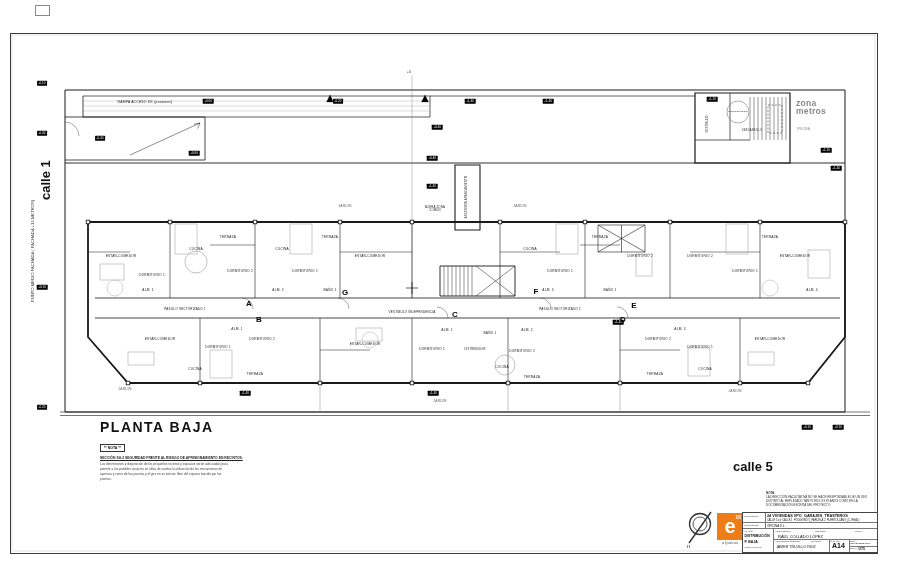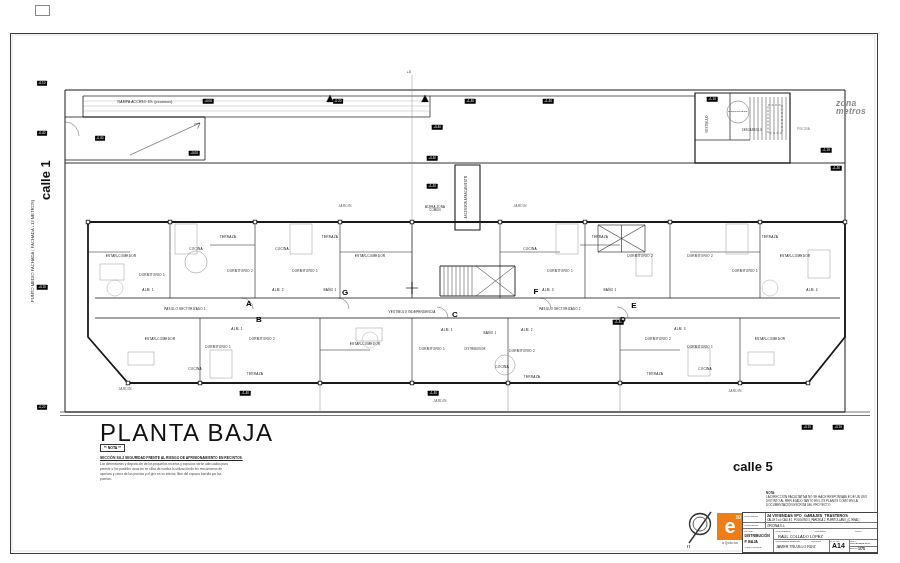--- a/index.html
+++ b/index.html
@@ -11,28 +11,28 @@
   #plan-layer{position:absolute;left:0;top:0;width:900px;height:563px;}
   .plan-label{position:absolute;white-space:nowrap;letter-spacing:.2px;line-height:1.15;}
   .lvl{position:absolute;transform:translate(-50%,-50%);background:#000;color:#fff;
        font-size:3px;padding:.5px 1.5px;white-space:nowrap;border-radius:.5px;line-height:1.2;}
   .unit{position:absolute;transform:translate(-50%,-50%);font-weight:bold;font-size:8px;color:#000;}
   .street-left{position:absolute;left:38px;top:200px;transform:rotate(-90deg);transform-origin:0 0;
        font-size:13px;font-weight:bold;white-space:nowrap;}
   .margin-note{position:absolute;left:30px;top:302px;transform:rotate(-90deg);transform-origin:0 0;
        font-size:4.2px;white-space:nowrap;color:#333;}
   .street-bottom{position:absolute;left:733px;top:418px;font-size:13px;font-weight:bold;margin-top:41px;}
-  .planta{position:absolute;left:100px;top:419px;font-size:24px;font-weight:normal;letter-spacing:1.5px;}
+  .planta{position:absolute;left:100px;top:419px;font-size:14px;font-weight:bold;letter-spacing:1.5px;}
   .nota-tag{position:absolute;left:100px;top:444px;border:1px solid #333;font-size:3.5px;
        font-weight:bold;padding:1px 3px;}
   .note-heading{position:absolute;left:100px;top:456px;font-size:3.4px;font-weight:bold;
        text-decoration:underline;color:#222;width:150px;}
   .note-body{position:absolute;left:100px;top:462px;width:132px;font-size:3.2px;color:#444;line-height:1.6;}
-  .zona{position:absolute;left:836px;top:99px;font-size:8.5px;font-weight:bold;color:#8a8a8a;
-       line-height:.95;letter-spacing:.3px;font-style:italic;}
+  .zona{position:absolute;left:796px;top:99px;font-size:8.5px;font-weight:bold;color:#8a8a8a;
+       line-height:.95;letter-spacing:.3px;}
   .piscina{position:absolute;left:797px;top:127px;font-size:3.2px;color:#888;}
   .disclaimer{position:absolute;left:766px;top:491px;width:108px;font-size:3px;color:#333;line-height:1.35;}
   .disclaimer b{display:block;}
   .tb{position:absolute;left:742px;top:512px;width:134px;height:39px;border:1px solid #444;background:#fff;}
   .tb *{position:absolute;}
   .cell-line{border-bottom:1px solid #777;left:0;right:0;}
   .lab{font-size:2.4px;color:#333;white-space:nowrap;}
   .val{white-space:nowrap;color:#111;}
   .logo-pencil{position:absolute;left:684px;top:508px;}
   .logo-e10{position:absolute;left:717px;top:513px;width:26px;}

